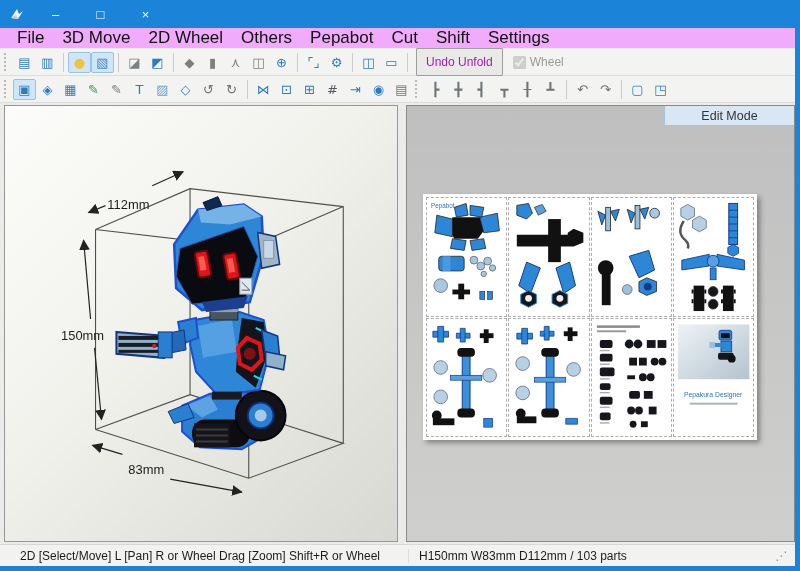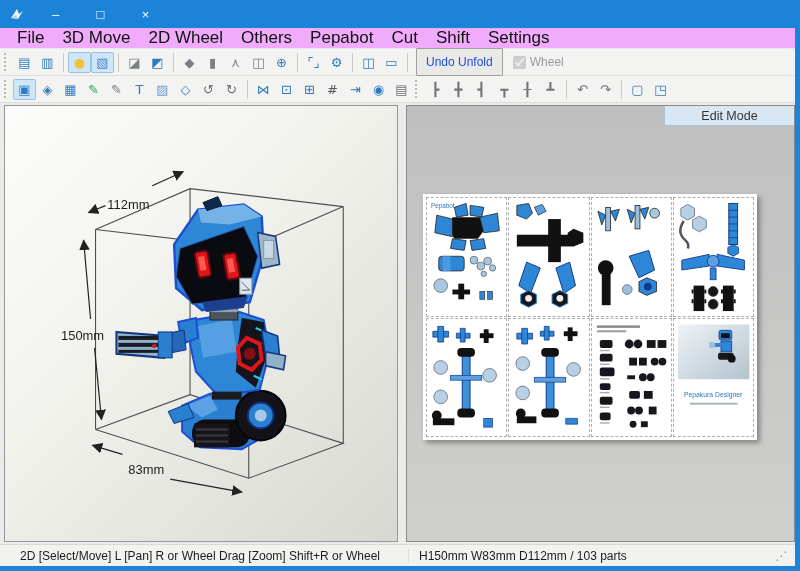--- a/index.html
+++ b/index.html
@@ -12,21 +12,21 @@
   .winbtn { width:45px; height:28px; display:flex; align-items:center; justify-content:center; font-size:13px; color:#fff; cursor:default; }
   
   .menubar { height:21px; background:#f0abfc; display:flex; align-items:center; font-size:17px; color:#111; padding-left:8px; flex:0 0 auto; border-bottom:1px solid #e8e8e8; }
   .menu-item { padding:2px 9px; }
   
   .toolbar { height:27px; background:#f3f3f1; display:flex; align-items:center; padding-left:2px; flex:0 0 auto; border-bottom:1px solid #dddddb; }
   .tgrip { width:5px; height:18px; border-left:2px dotted #b9b9b7; margin:0 4px 0 2px; }
   .ticon { width:23px; height:21px; display:flex; align-items:center; justify-content:center; font-size:13px; font-family:"DejaVu Sans", sans-serif; border:1px solid transparent; border-radius:2px; line-height:1; }
   .ticon.active { background:#cfe6f8; border-color:#9ac2e4; }
   .tsep { width:1px; height:19px; background:#c9c9c7; margin:0 4px; }
-  .tbutton { font-size:12px; font-family:"Liberation Sans",sans-serif; color:#1d4ed8; background:#e9e9e7; border:1px solid #9e9e9c; padding:6px 9px; margin:0 4px; border-radius:1px; }
+  .tbutton { font-size:12px; font-family:"Liberation Sans",sans-serif; color:#a21caf; background:#e9e9e7; border:1px solid #9e9e9c; padding:6px 9px; margin:0 4px; border-radius:1px; }
   .tcheck { display:flex; align-items:center; gap:4px; font-size:12px; color:#9a9a9a; margin-left:6px; }
   
   .main { flex:1 1 auto; display:flex; background:#ebebe9; padding:2px 0 2px 4px; gap:8px; min-height:0; }
   .pane3d { width:394px; flex:0 0 auto; border:1px solid #97979a;
             background:linear-gradient(135deg,#fcfcfa 0%,#f1f1ec 45%,#d8d8d2 100%); position:relative; overflow:hidden; }
   .pane2d { flex:1 1 auto; border:1px solid #8a8a88; background:linear-gradient(#bfbfbf,#cfcfcd); position:relative; overflow:hidden; }
   .editmode { position:absolute; top:0; right:0; width:130px; height:20px; background:#d9e7f5; border-left:1px solid #a8c2da; border-bottom:1px solid #a8c2da; font-size:12.5px; color:#333; display:flex; align-items:center; justify-content:center; }
   .sheet { position:absolute; left:16px; top:88px; width:334px; height:246px; background:#fff; box-shadow:3px 3px 5px rgba(0,0,0,.35); padding:3px; display:grid; grid-template-columns:repeat(4,1fr); grid-template-rows:repeat(2,1fr); gap:1px; }
   .page { border:1px dashed #aeaeae; background:#fff; overflow:hidden; }
   .page svg { width:100%; height:100%; display:block; }

